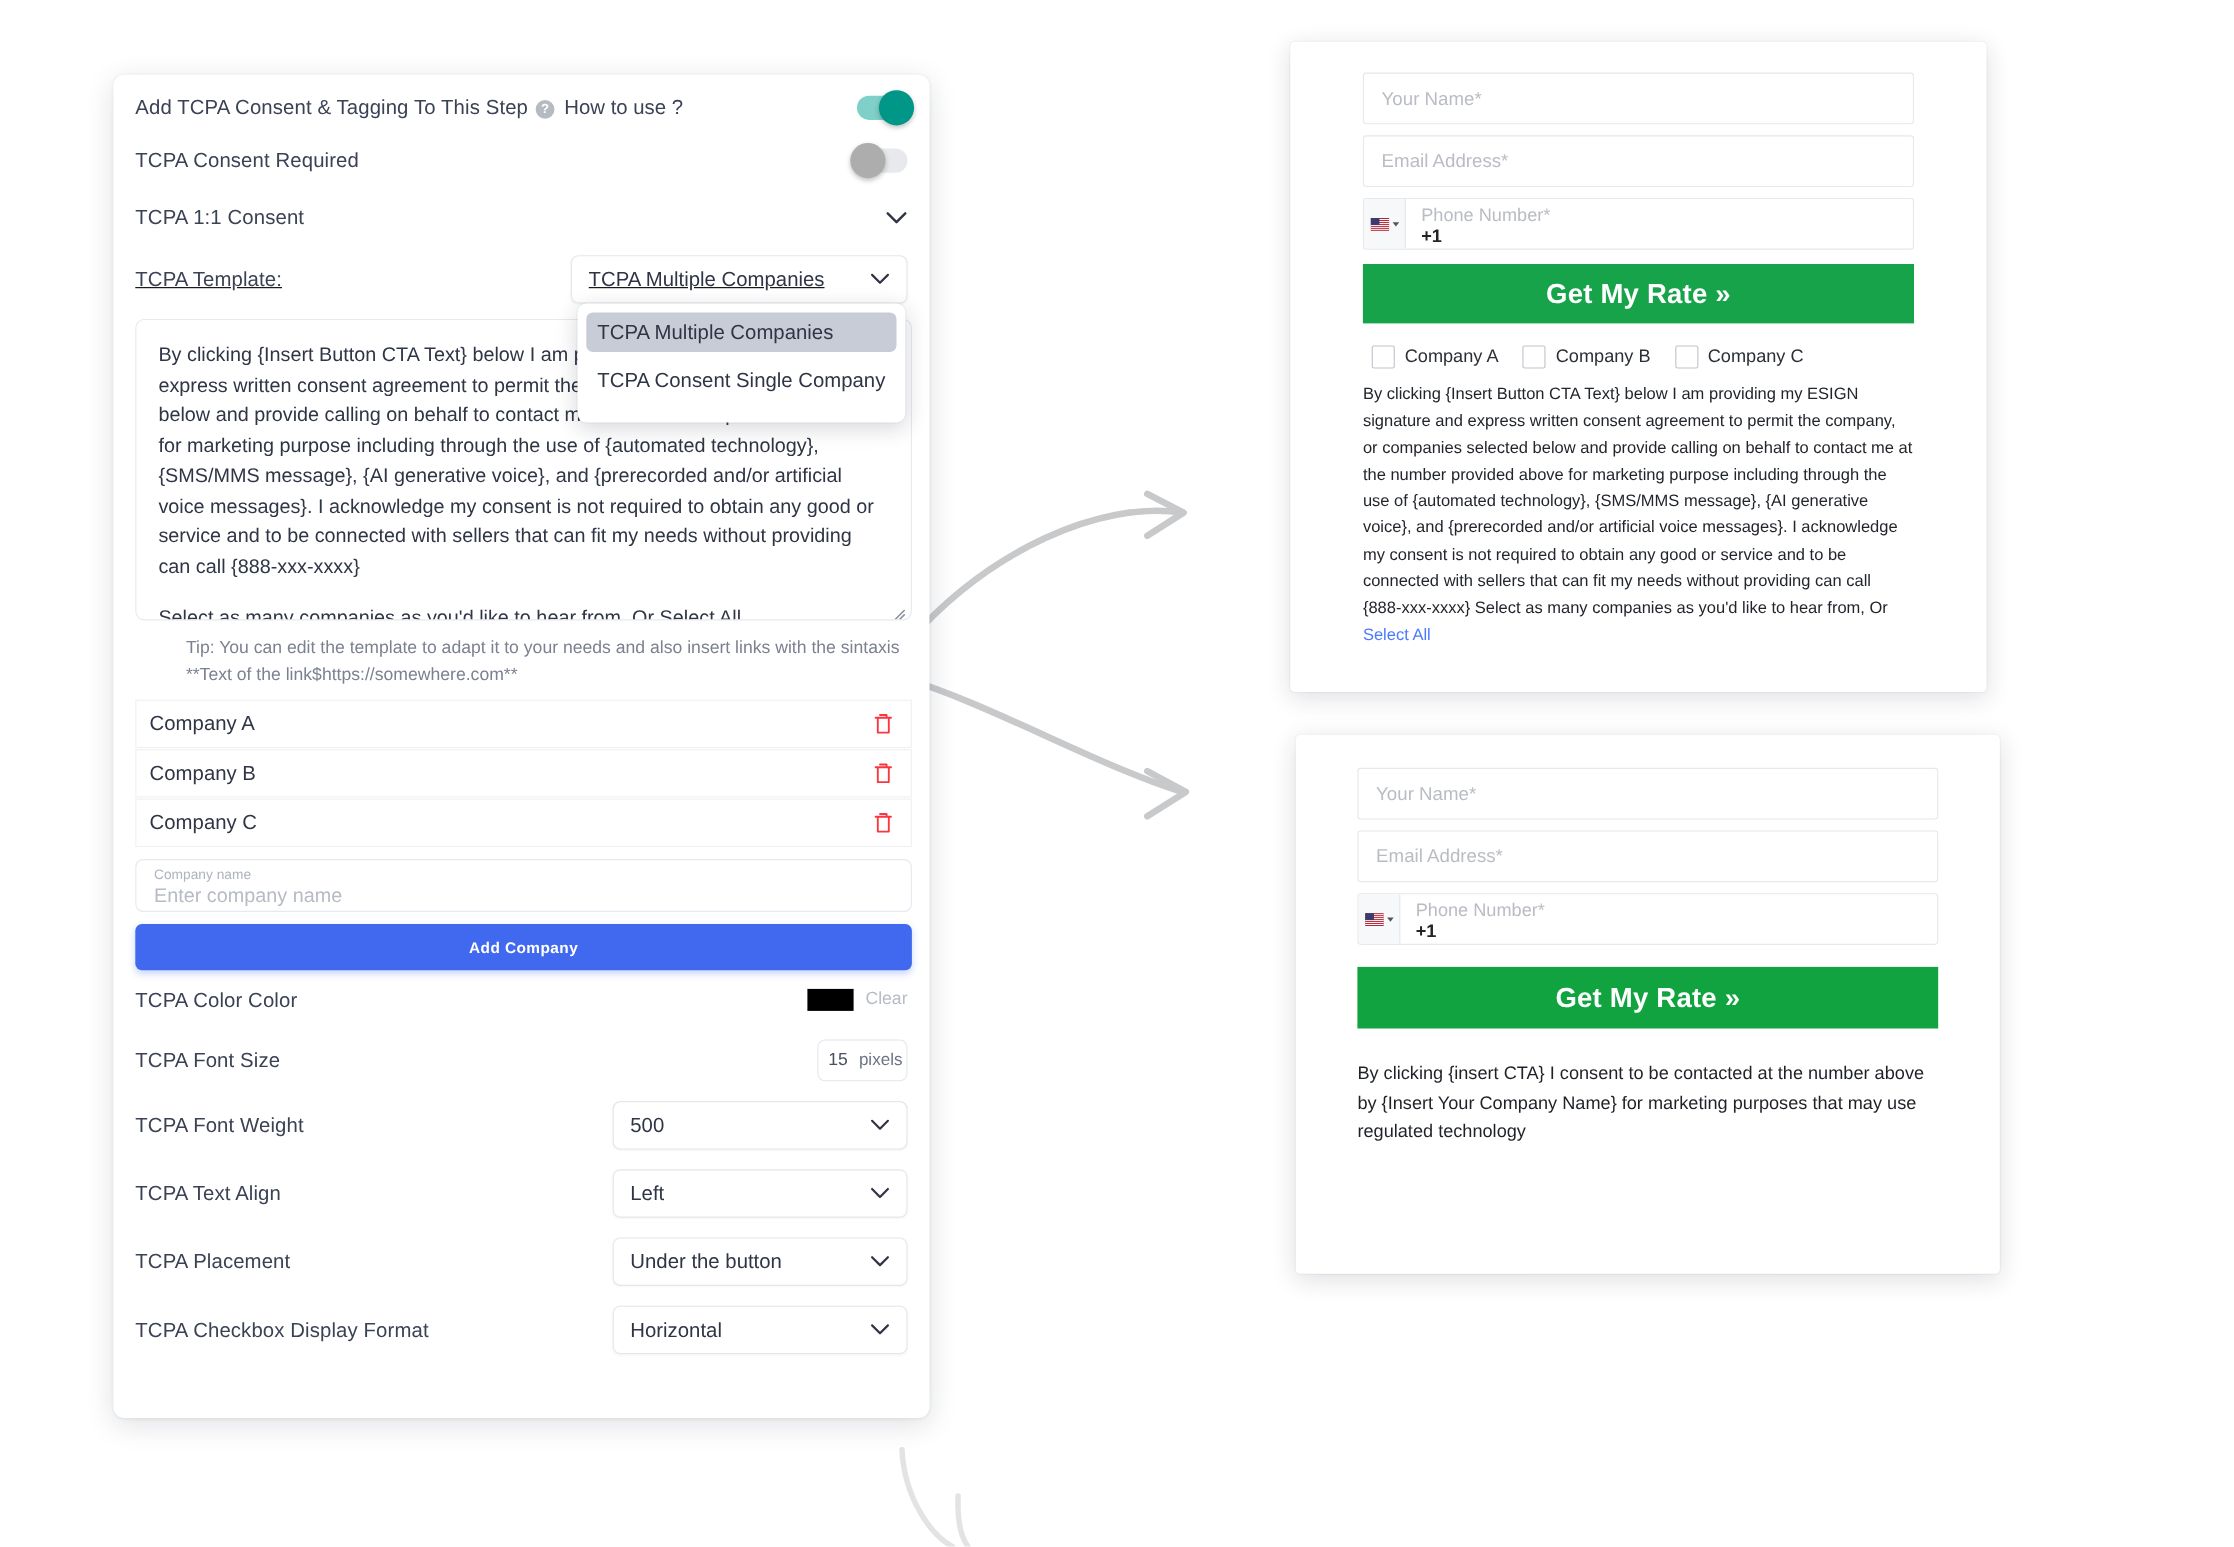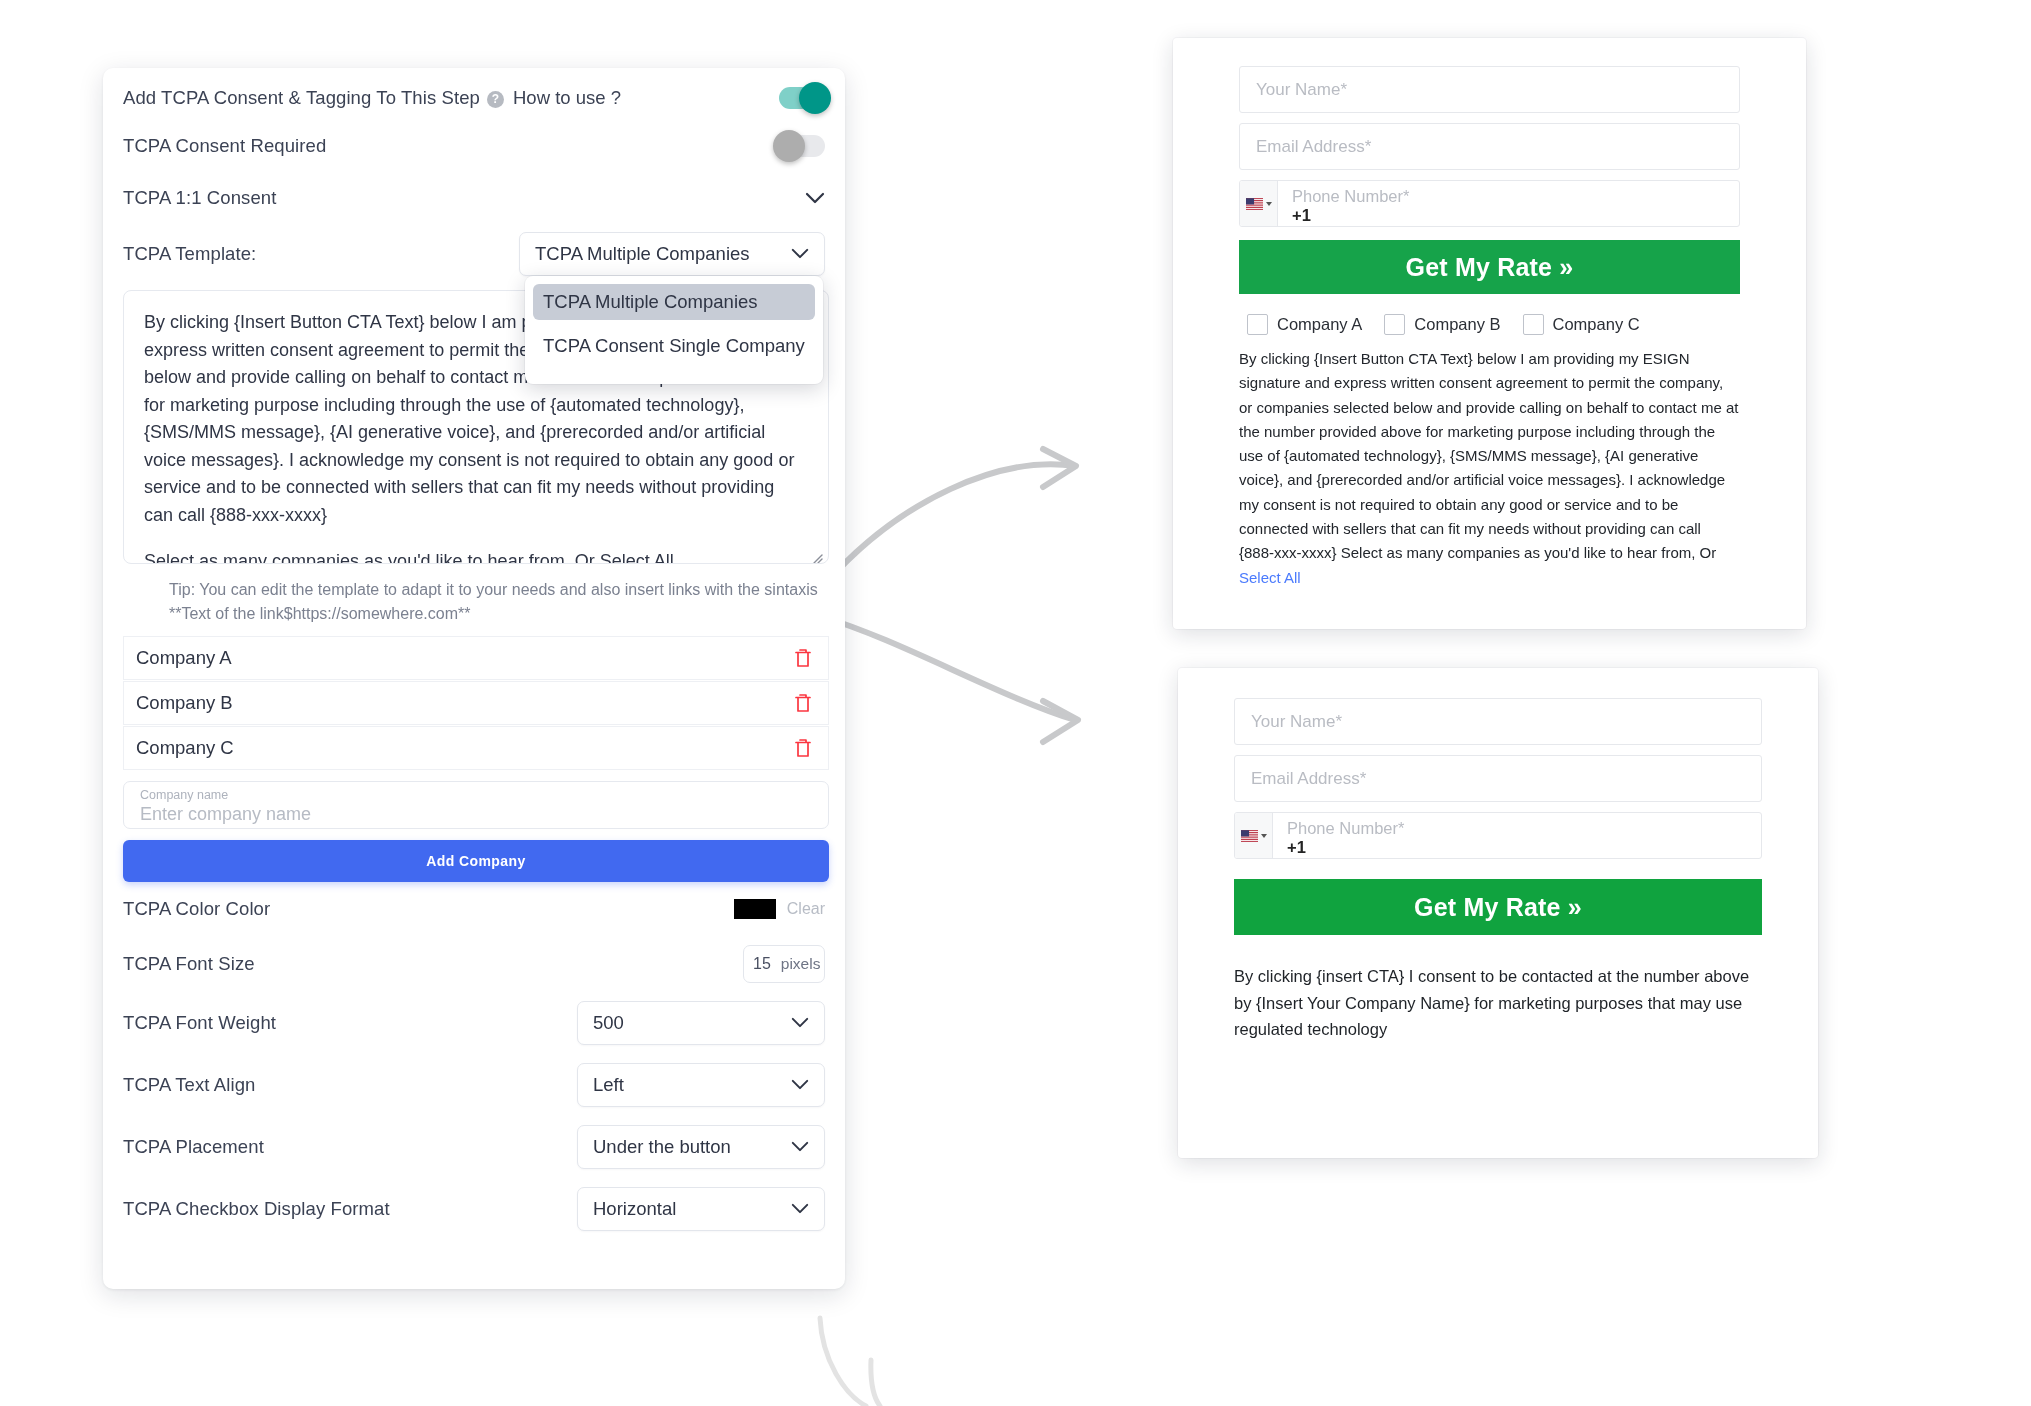--- a/index.html
+++ b/index.html
@@ -179,21 +179,21 @@
     width: 82px; height: 38px;
     border: 1px solid #e3e6ec; border-radius: 7px;
     background: #fff;
     display: flex; align-items: center;
     padding: 0 9px;
     font-size: 16px; color: #4a5062;
     gap: 10px;
   }
   .fontsize-box .unit { color: #6e7485; font-size: 15.5px; }
 
-  .sel-sm { width: 248px; }
+  .sel-sm { width: 268px; }
 
   
   .preview-card {
     position: absolute;
     background: #ffffff;
     border-radius: 4px;
     box-shadow: 0 5px 22px rgba(20,28,50,0.14), 0 0 0 1px rgba(20,28,50,0.035);
   }
   #preview-multi { left: 1173px; top: 38px; width: 633px; height: 591px; padding: 28px 66px 0 66px; }
   #preview-single { left: 1178px; top: 668px; width: 640px; height: 490px; padding: 30px 56px 0 56px; }
@@ -303,21 +303,21 @@
     <div class="row" style="min-height:52px;">
       <span class="row-label">TCPA 1:1 Consent</span>
       <span class="row-spacer"></span>
       <span class="chev">
         <svg width="20" height="12" viewBox="0 0 20 12">
             <path d="M2 2 L10 10 L18 2" fill="none" stroke="#2f3545" stroke-width="2.2" stroke-linecap="round" stroke-linejoin="round"></path>
           </svg>
       </span>
     </div>
 
-    <div class="row" style="min-height:60px;">
+    <div class="row" style="min-height:60px;text-decoration:underline;">
       <span class="row-label">TCPA Template:</span>
       <span class="row-spacer"></span>
       <span class="select-wrap">
         <span class="select">
           <span class="val">TCPA Multiple Companies</span>
           <span class="chev">
             <svg width="18" height="11" viewBox="0 0 20 12">
                 <path d="M2 2 L10 10 L18 2" fill="none" stroke="#2f3545" stroke-width="2.2" stroke-linecap="round" stroke-linejoin="round"></path>
               </svg>
           </span>

